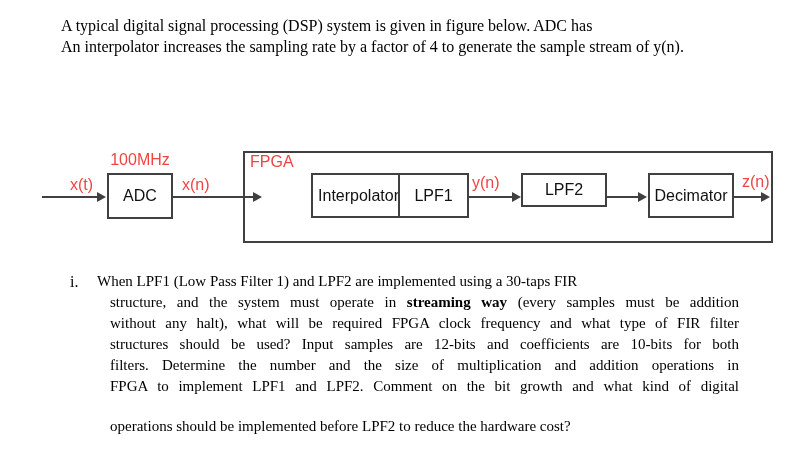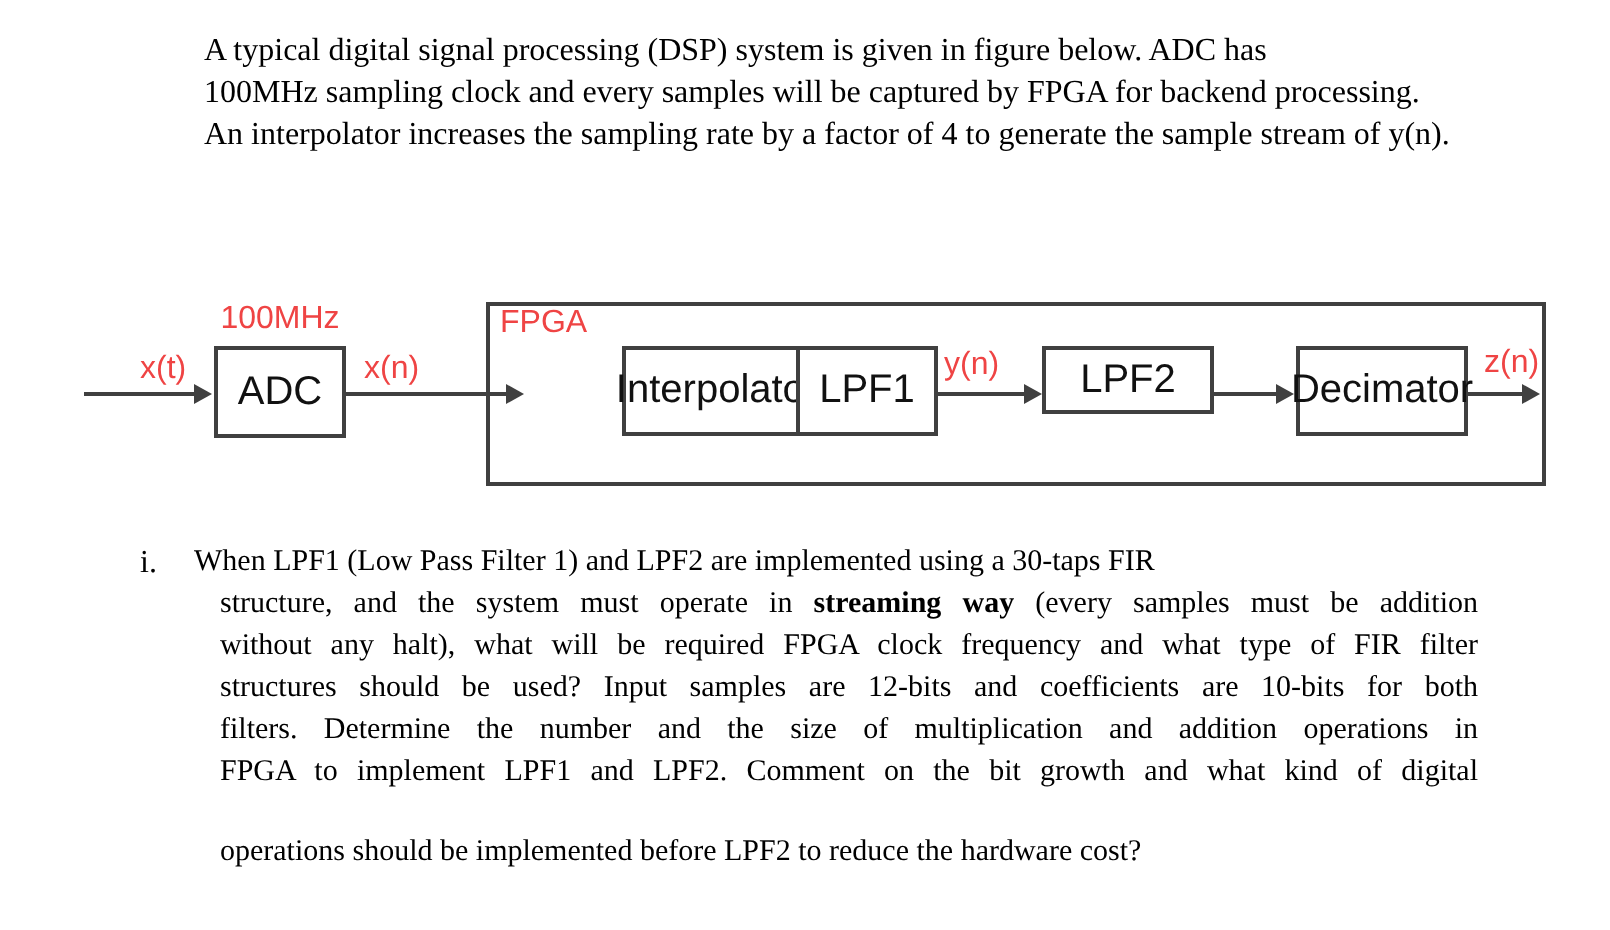--- a/index.html
+++ b/index.html
@@ -1,26 +1,26 @@
 <!DOCTYPE html>
 <html><head>
 <meta charset="utf-8">
 <style>
   html,body{margin:0;padding:0;background:#fff;}
   .page{position:relative;width:805px;height:465px;background:#ffffff;overflow:hidden;
         font-family:"Liberation Serif",serif;color:#000;}
 
   
-  .intro{position:absolute;left:61px;top:15px;margin-left:41px;}
+  .intro{position:absolute;left:61px;top:15px;}
   .intro div{font-size:16px;line-height:21px;white-space:nowrap;}
 
   
   .box{position:absolute;box-sizing:border-box;border:2px solid #404040;background:#fff;
        display:flex;align-items:center;justify-content:center;
-       font-family:"Liberation Sans",sans-serif;font-size:20px;color:#111;}
+       font-family:"Liberation Sans",sans-serif;font-size:16px;color:#111;}
   .fpga{position:absolute;box-sizing:border-box;border:2px solid #404040;background:#fff;}
   .dlabel{position:absolute;font-family:"Liberation Sans",sans-serif;font-size:16px;
           color:#ef4444;white-space:nowrap;}
   .arrow{position:absolute;height:2px;background:#404040;}
   .arrow::after{content:"";position:absolute;right:-9px;top:-4px;width:0;height:0;
           border-left:9px solid #404040;border-top:5px solid transparent;
           border-bottom:5px solid transparent;}
 
   
   .qmark{position:absolute;left:70px;top:271px;font-size:16px;line-height:21px;}
@@ -28,21 +28,20 @@
   .just{width:629px;white-space:normal;text-align:justify;text-align-last:justify;}
   .b{font-weight:bold;}
 </style>
 </head>
 <body>
 
 <div class="page">
 
   <div class="intro">
     <div>A typical digital signal processing (DSP) system is given in figure below. ADC has</div>
-    <div>100MHz sampling clock and every samples will be captured by FPGA for backend processing.</div>
     <div>An interpolator increases the sampling rate by a factor of 4 to generate the sample stream of y(n).</div>
   </div>
 
   <div>
 
     <div class="fpga" style="left:243px;top:151px;width:530px;height:92px;"></div>
     <div class="dlabel" style="left:250px;top:153px;">FPGA</div>
 
     <div class="dlabel" style="left:107px;top:151px;width:66px;text-align:center;">100MHz</div>
 

